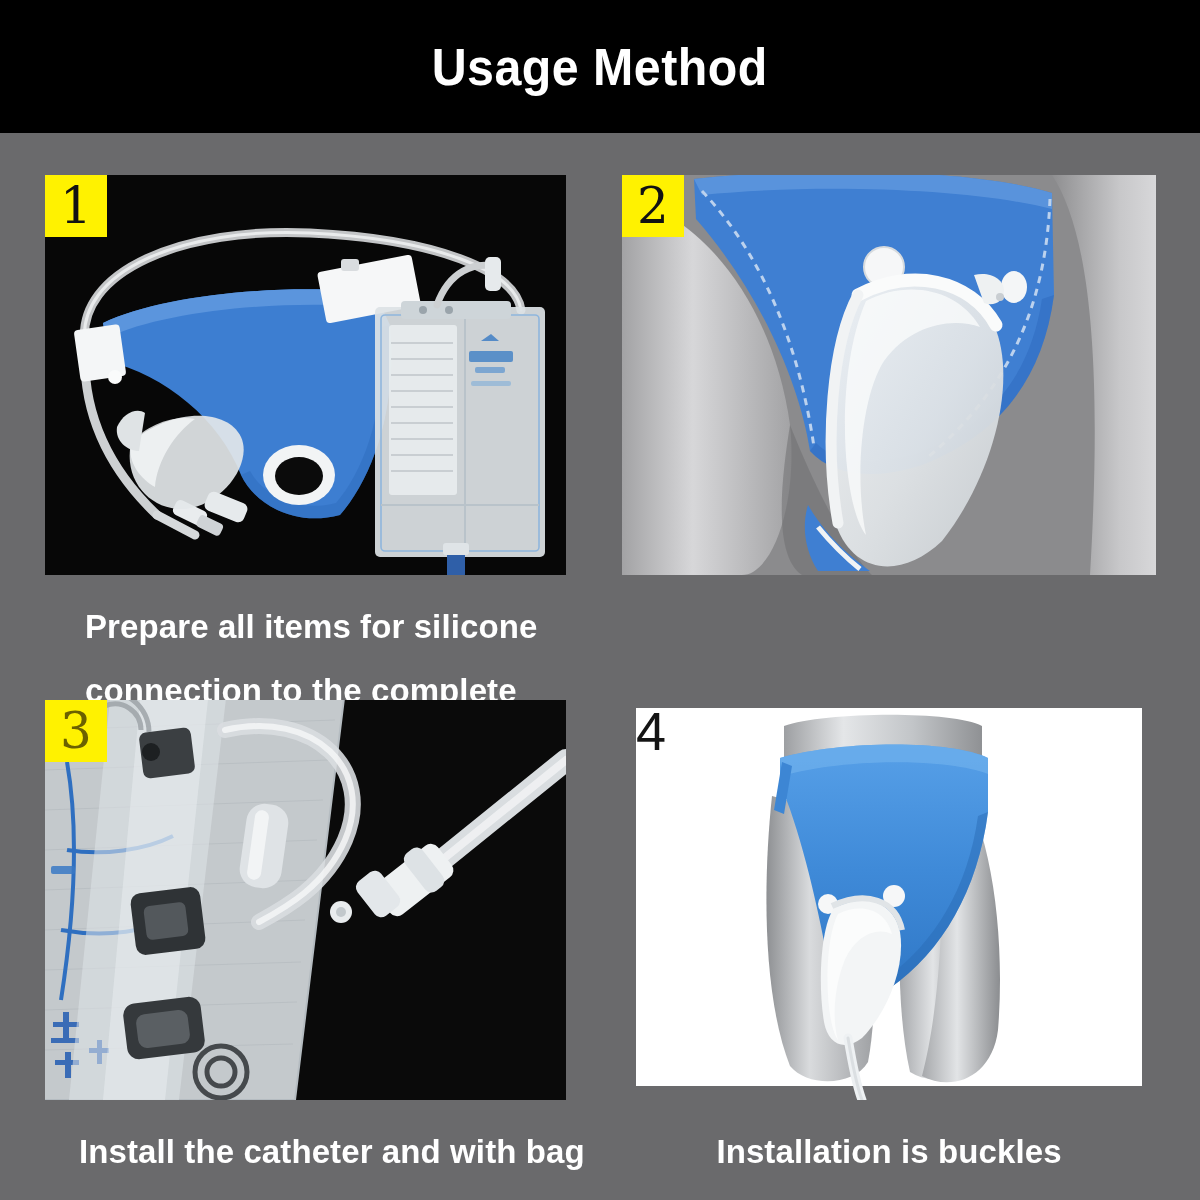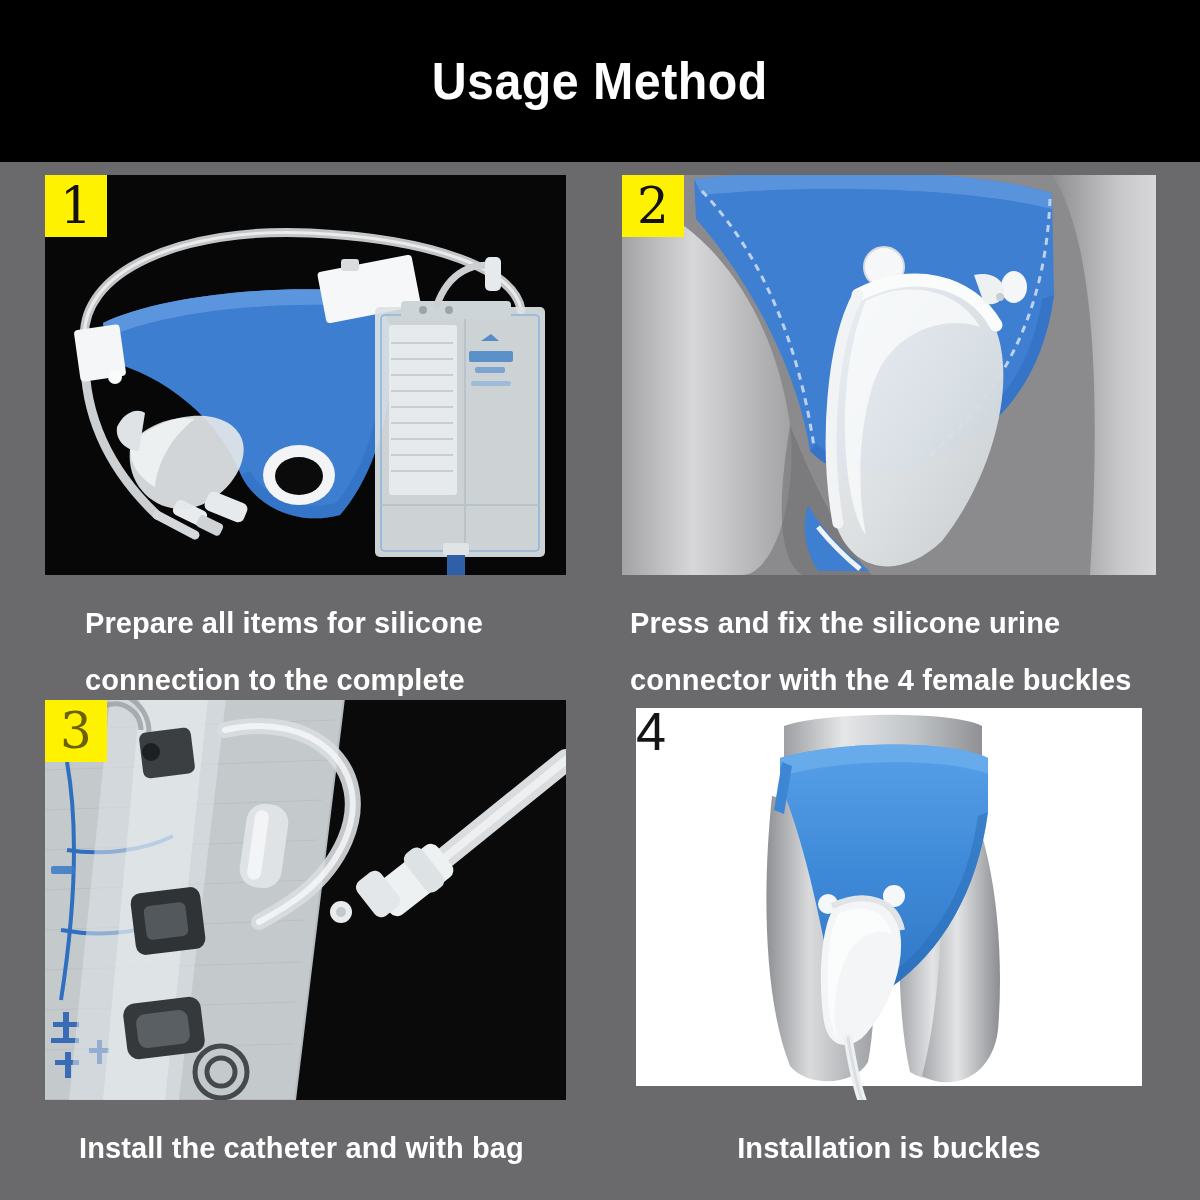--- a/index.html
+++ b/index.html
@@ -6,21 +6,21 @@
   body{
     width:1200px;height:1200px;
     background:#6a6a6c;
     font-family:"Liberation Sans",sans-serif;
     overflow:hidden;
   }
   .page{position:relative;width:1200px;height:1200px;}
 
   
   .titlebar{
-    position:absolute;left:0;top:0;width:1200px;height:162px;
+    position:absolute;left:0;top:0;width:1200px;height:133px;
     background:#000;display:flex;align-items:center;justify-content:center;
   }
   .titlebar .title{
     color:#ffffff;font-size:52px;font-weight:bold;
     letter-spacing:.5px;line-height:1;
     transform:scaleX(.93);
   }
 
   
   .grid{
@@ -49,21 +49,21 @@
   .badge.olive{color:#6b6100;}
   .badge.plain{
     background:transparent;color:#141414;
     justify-content:flex-start;padding-left:14px;width:76px;
     font-family:"Liberation Sans",sans-serif;font-size:54px;
   }
 
   
   .caption{
     margin-top:20px;color:#ffffff;font-weight:bold;
-    font-size:29px;line-height:1.95;letter-spacing:.1px;
+    font-size:33px;line-height:1.95;letter-spacing:.1px;
   }
   .caption .line{display:block;white-space:nowrap;}
   .cap-left{text-align:left;padding-left:40px;}
   .cap-left-2{text-align:left;padding-left:8px;}
   .cap-left-3{text-align:left;padding-left:34px;}
   .cap-c4{text-align:center;}
 </style>
 </head>
 <body>
 
@@ -203,24 +203,20 @@
           <path d="M236 120 C210 168 202 268 216 348" fill="none" stroke="#f1f3f4" stroke-width="11" stroke-linecap="round"></path>
 
           <path d="M352 100 C368 96 382 104 382 116 C382 126 372 132 362 128 Z" fill="#eef1f2"></path>
           <circle cx="378" cy="122" r="4" fill="#c9ced2"></circle>
 
           <path d="M186 330 C206 364 232 384 248 396 L196 396 C182 374 180 350 186 330 Z" fill="#3f7fd2"></path>
           <path d="M196 352 C214 374 228 386 238 394" fill="none" stroke="#f0f3f5" stroke-width="5"></path>
         </svg>
         <div class="badge">2</div>
       </div>
-      <div class="caption cap-left-2">
-        <span class="line">Press and fix the silicone urine</span>
-        <span class="line">connector with the 4 female buckles</span>
-      </div>
     </div>
 
     <div class="step step-3">
       <div class="photo">
         <svg viewBox="0 0 521 400" preserveAspectRatio="none">
           <rect x="0" y="0" width="521" height="400" fill="#0a0a0a"></rect>
 
           <path d="M-10 -10 L300 -10 L250 400 L-10 400 Z" fill="#cfd4d7" opacity=".95"></path>
           <path d="M-10 -10 L300 -10 L250 400 L-10 400 Z" fill="none" stroke="#b5bcc1" stroke-width="2"></path>
 

